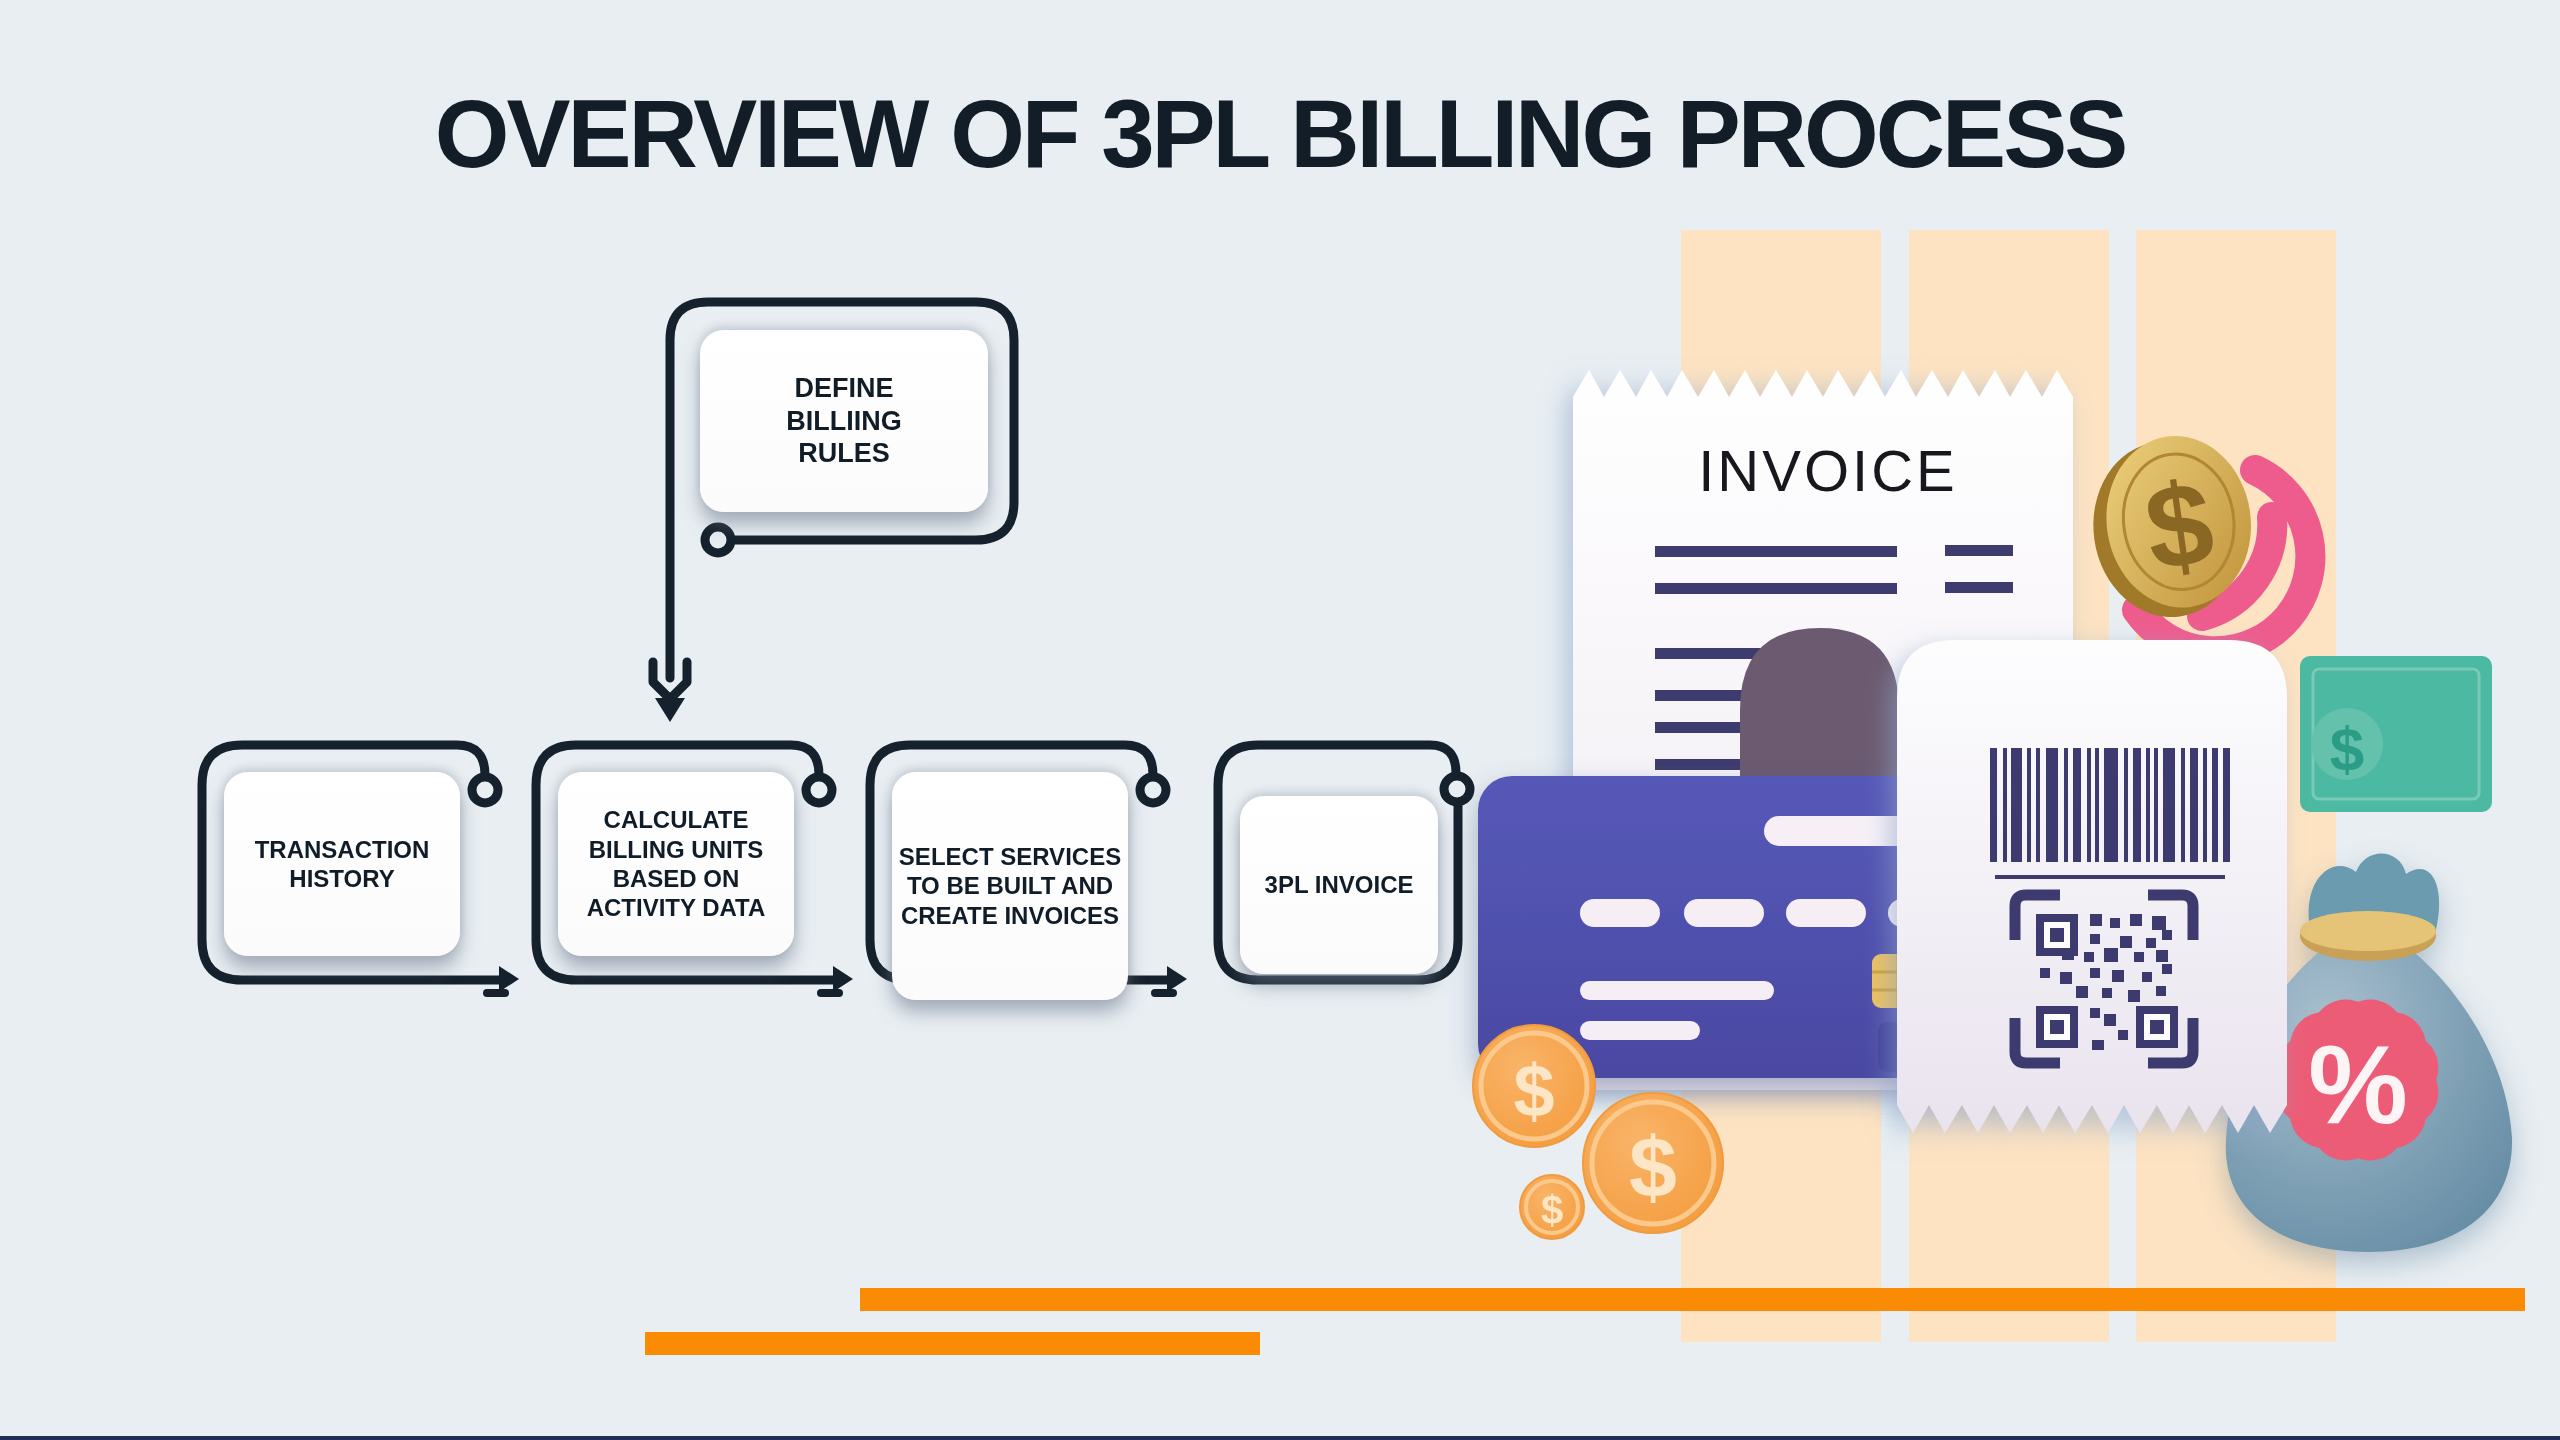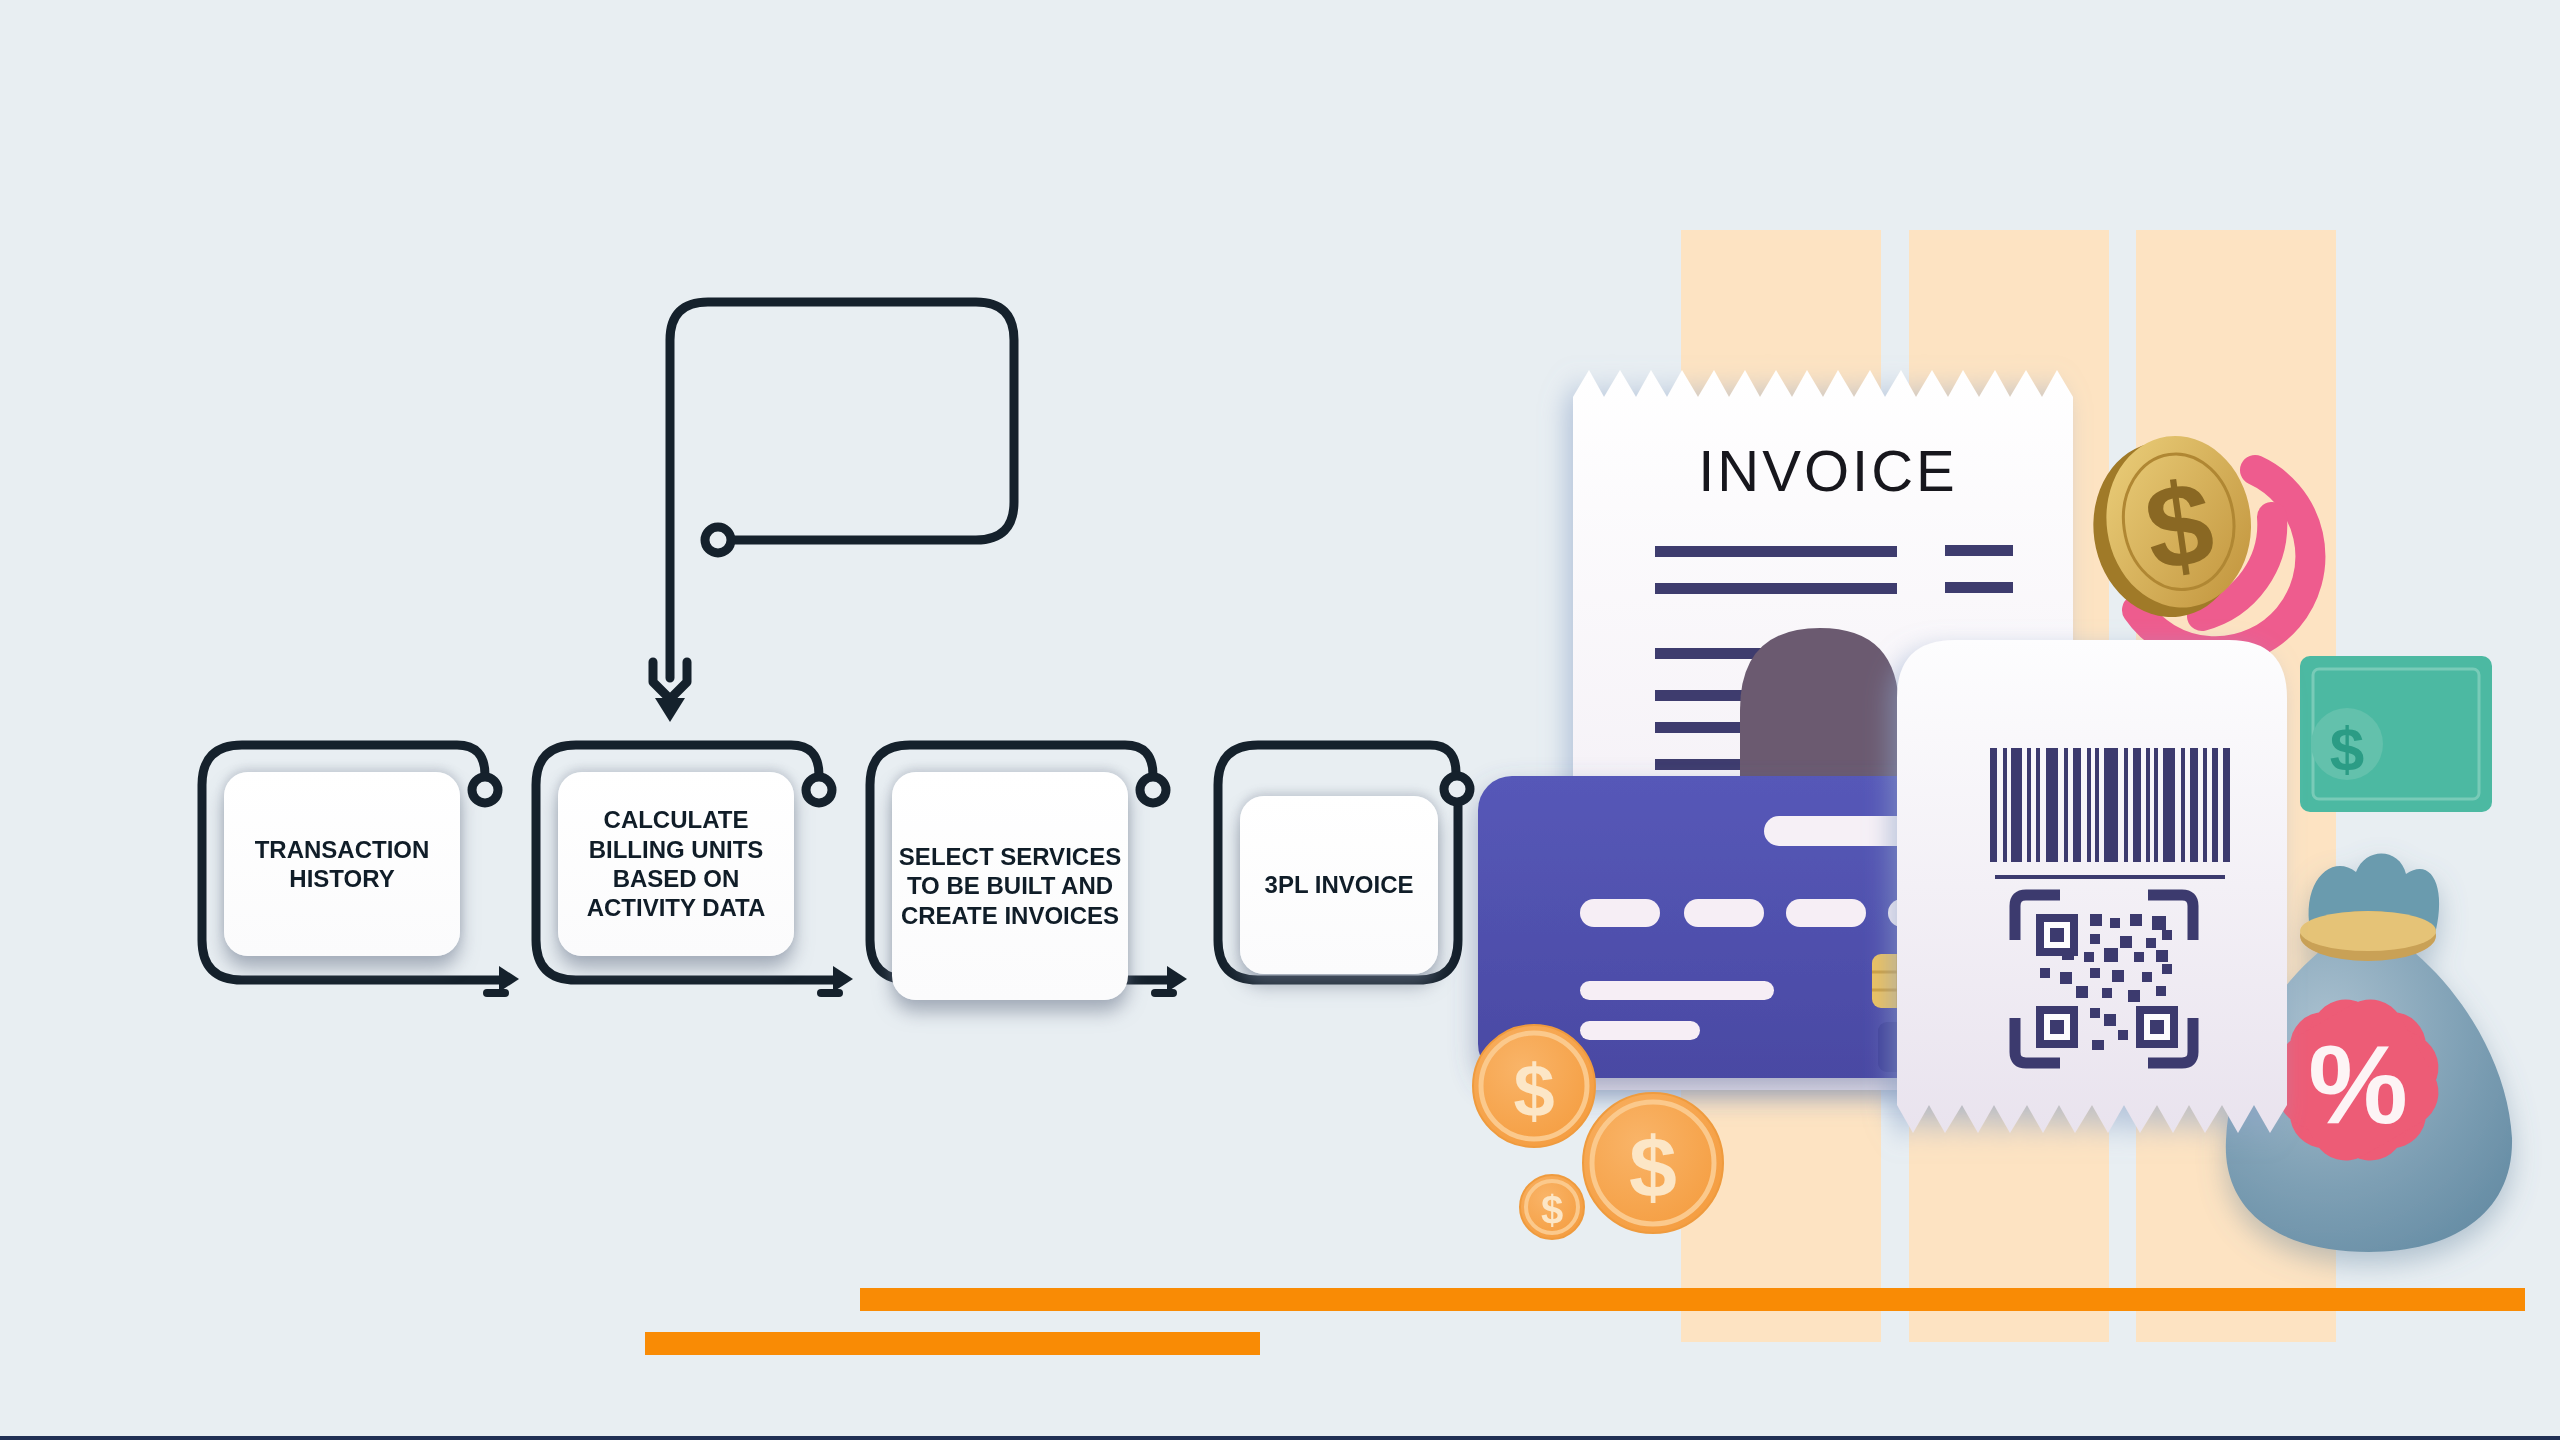--- a/index.html
+++ b/index.html
@@ -263,21 +263,27 @@
 
     <path d="M 1456 773 Q 1456 745 1430 745 H 1258 Q 1218 745 1218 785 V 940 Q 1218 980 1258 980 H 1418 Q 1458 980 1458 940 V 806"></path>
     <circle cx="1457" cy="789" r="13" fill="#e8eef2"></circle>
   </g>
 
   <rect x="860" y="1288" width="1665" height="23" fill="#f98b05"></rect>
   <rect x="645" y="1332" width="615" height="23" fill="#f98b05"></rect>
   <rect x="0" y="1436" width="2560" height="4" fill="#203055"></rect>
 </svg>
 
-
+<div class="page-title">OVERVIEW OF 3PL BILLING PROCESS</div>
+
+<div class="flow-card define-card">
+  <span>DEFINE
+BILLIING
+RULES</span>
+</div>
 <div class="flow-card step-card card-2">
   <span>CALCULATE
 BILLING UNITS
 BASED ON
 ACTIVITY DATA</span>
 </div>
 <div class="flow-card step-card card-1">
   <span>TRANSACTION
 HISTORY</span>
 </div>

